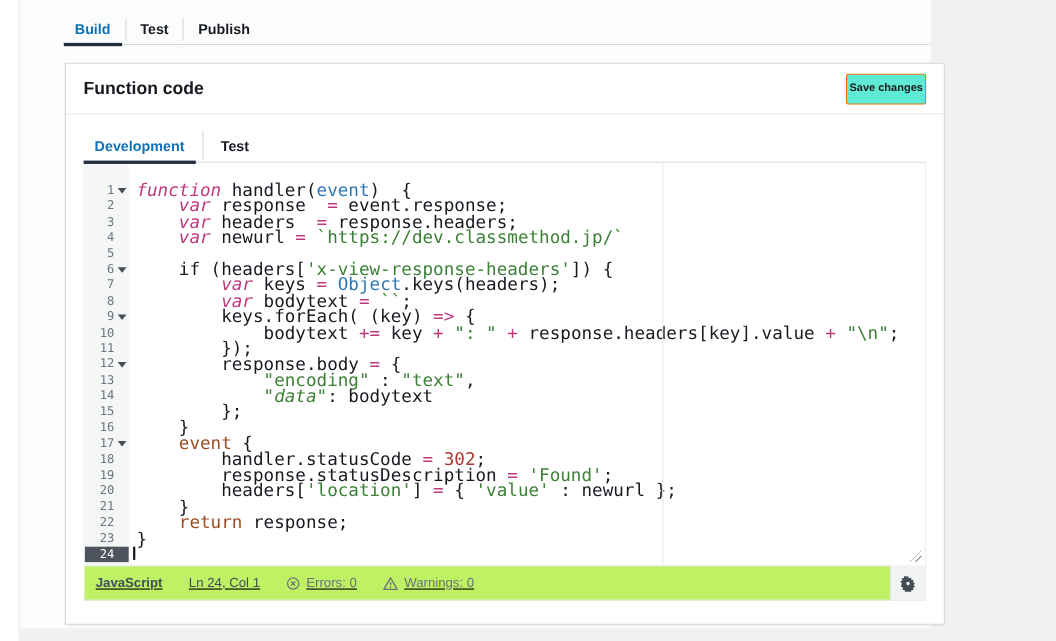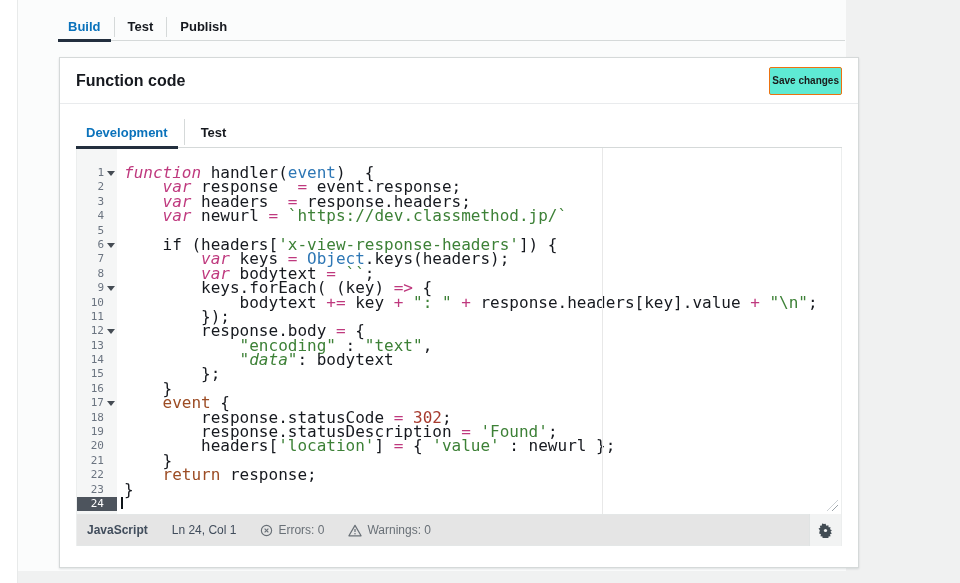--- a/index.html
+++ b/index.html
@@ -55,22 +55,22 @@
   .tok-si { color:#3d8137; font-style:italic; }
   .tok-n  { color:#a73a2e;margin-top:28px; }
   .tok-kb { color:#9c4c24; }
   .tok-p  { color:#16191f; }
   .print-margin { position:absolute; left:525px; top:0; bottom:0; width:1px; background:#e8e8e8; }
   .cursor { position:absolute; left:44px; top:349px; width:1.5px; height:12px; background:#0f1419; }
   .resize-handle { position:absolute; right:3px; bottom:3px; width:11px; height:11px; cursor:nwse-resize;
        background:repeating-linear-gradient(135deg, transparent 0 3px, #9aa2a8 3px 4px); clip-path:polygon(100% 0, 100% 100%, 0 100%); }
 
   
-  .status-bar { height:32px; background:#e5e5e5; border-top:1px solid #e4e7e7; border-bottom:1px solid #e4e7e7;
-                display:flex; align-items:center; padding-left:10px; font-size:12px; }
+  .status-bar { height:32px; background:#bef264; border-top:1px solid #e4e7e7; border-bottom:1px solid #e4e7e7;
+                display:flex; align-items:center; padding-left:10px; font-size:12px;text-decoration:underline; }
   .st-item { margin-right:24px; display:flex; align-items:center; gap:5px; }
   .st-dark { color:#414d5c; }
   .st-lang { font-weight:bold; }
   .st-gray { color:#697077;text-align:right; }
   .gear-box { margin-left:auto; width:32px; height:32px; border-left:1px solid #e0e3e3;
               display:flex; align-items:center; justify-content:center; cursor:pointer; background:#f2f3f3; }
   .gear-box svg { display:block; }
 </style>
 </head>
 <body>
@@ -151,21 +151,21 @@
               <div class="code-row"><span class="tok-p">        </span><span class="tok-k">var</span><span class="tok-p"> bodytext </span><span class="tok-o">=</span><span class="tok-p"> </span><span class="tok-s">``</span><span class="tok-p">;</span></div>
               <div class="code-row"><span class="tok-p">        keys.forEach( (key) </span><span class="tok-o">=&gt;</span><span class="tok-p"> {</span></div>
               <div class="code-row"><span class="tok-p">            bodytext </span><span class="tok-o">+=</span><span class="tok-p"> key </span><span class="tok-o">+</span><span class="tok-p"> </span><span class="tok-s">": "</span><span class="tok-p"> </span><span class="tok-o">+</span><span class="tok-p"> response.headers[key].value </span><span class="tok-o">+</span><span class="tok-p"> </span><span class="tok-s">"\n"</span><span class="tok-p">;</span></div>
               <div class="code-row"><span class="tok-p">        });</span></div>
               <div class="code-row"><span class="tok-p">        response.body </span><span class="tok-o">=</span><span class="tok-p"> {</span></div>
               <div class="code-row"><span class="tok-p">            </span><span class="tok-s">"encoding"</span><span class="tok-p"> : </span><span class="tok-s">"text"</span><span class="tok-p">,</span></div>
               <div class="code-row"><span class="tok-p">            </span><span class="tok-s">"</span><span class="tok-si">data</span><span class="tok-s">"</span><span class="tok-p">: bodytext</span></div>
               <div class="code-row"><span class="tok-p">        };</span></div>
               <div class="code-row"><span class="tok-p">    }</span></div>
               <div class="code-row"><span class="tok-p">    </span><span class="tok-kb">event</span><span class="tok-p"> {</span></div>
-              <div class="code-row"><span class="tok-p">        response.statusCode </span><span class="tok-o">=</span><span class="tok-p"> </span><span class="tok-n">302</span><span class="tok-p">;</span></div>
+              <div class="code-row"><span class="tok-p">        handler.statusCode </span><span class="tok-o">=</span><span class="tok-p"> </span><span class="tok-n">302</span><span class="tok-p">;</span></div>
               <div class="code-row"><span class="tok-p">        response.statusDescription </span><span class="tok-o">=</span><span class="tok-p"> </span><span class="tok-s">'Found'</span><span class="tok-p">;</span></div>
               <div class="code-row"><span class="tok-p">        headers[</span><span class="tok-s">'location'</span><span class="tok-p">] </span><span class="tok-o">=</span><span class="tok-p"> { </span><span class="tok-s">'value'</span><span class="tok-p"> : newurl };</span></div>
               <div class="code-row"><span class="tok-p">    }</span></div>
               <div class="code-row"><span class="tok-p">    </span><span class="tok-kb">return</span><span class="tok-p"> response;</span></div>
               <div class="code-row"><span class="tok-p">}</span></div>
               <div class="code-row"></div>
             </div>
           <div class="print-margin"></div>
           <div class="cursor"></div>
           <div class="resize-handle"></div>

